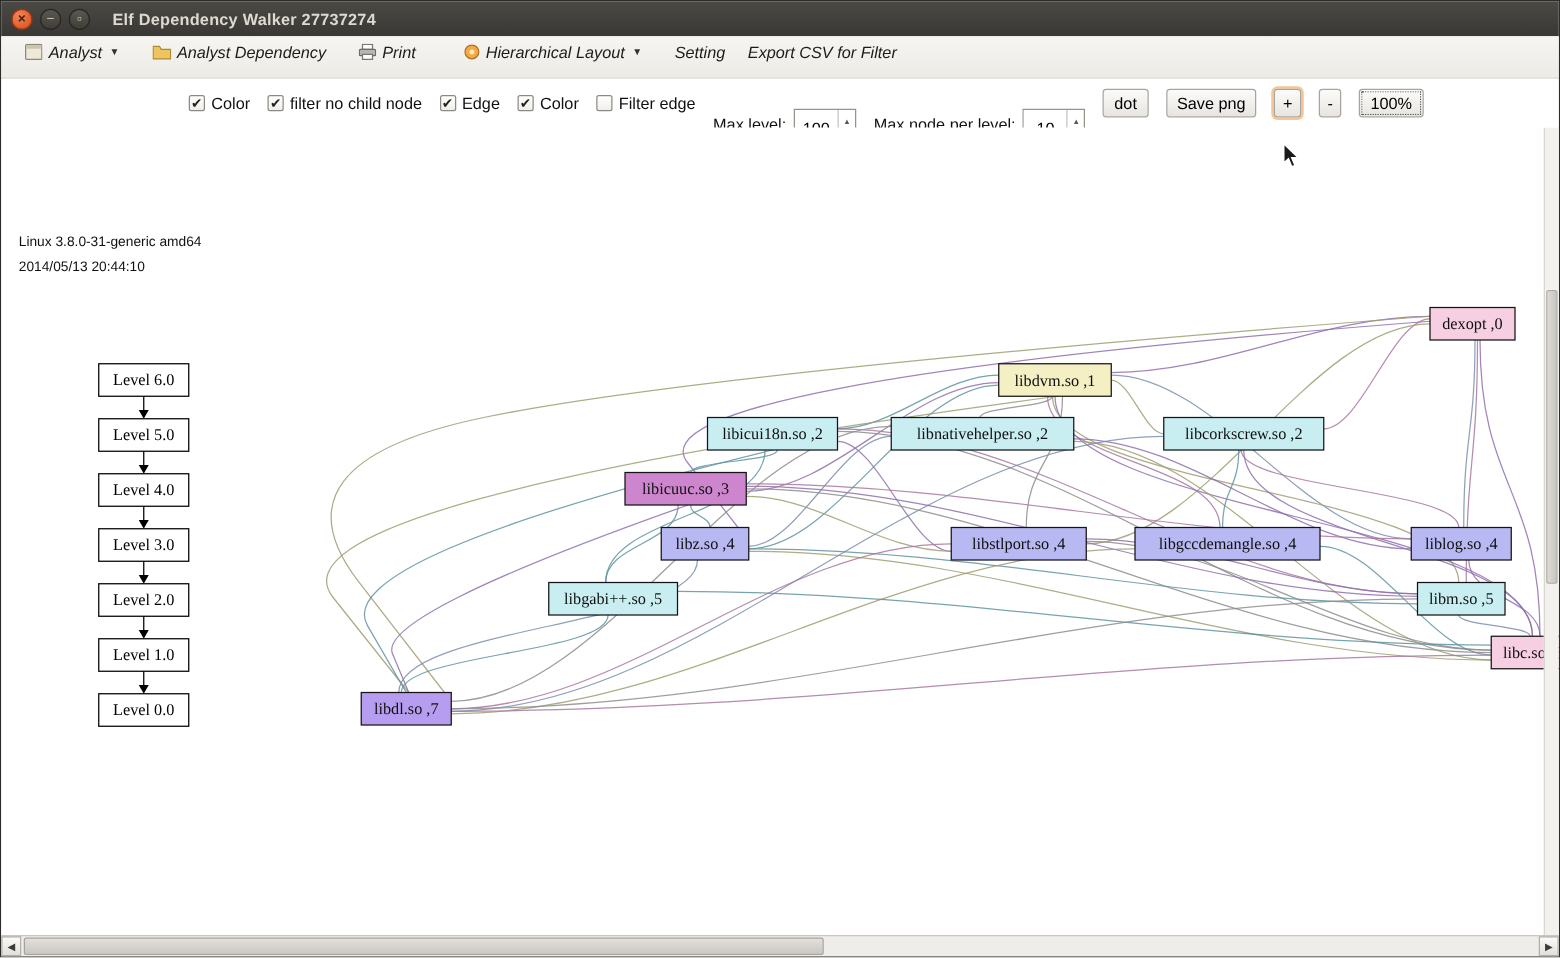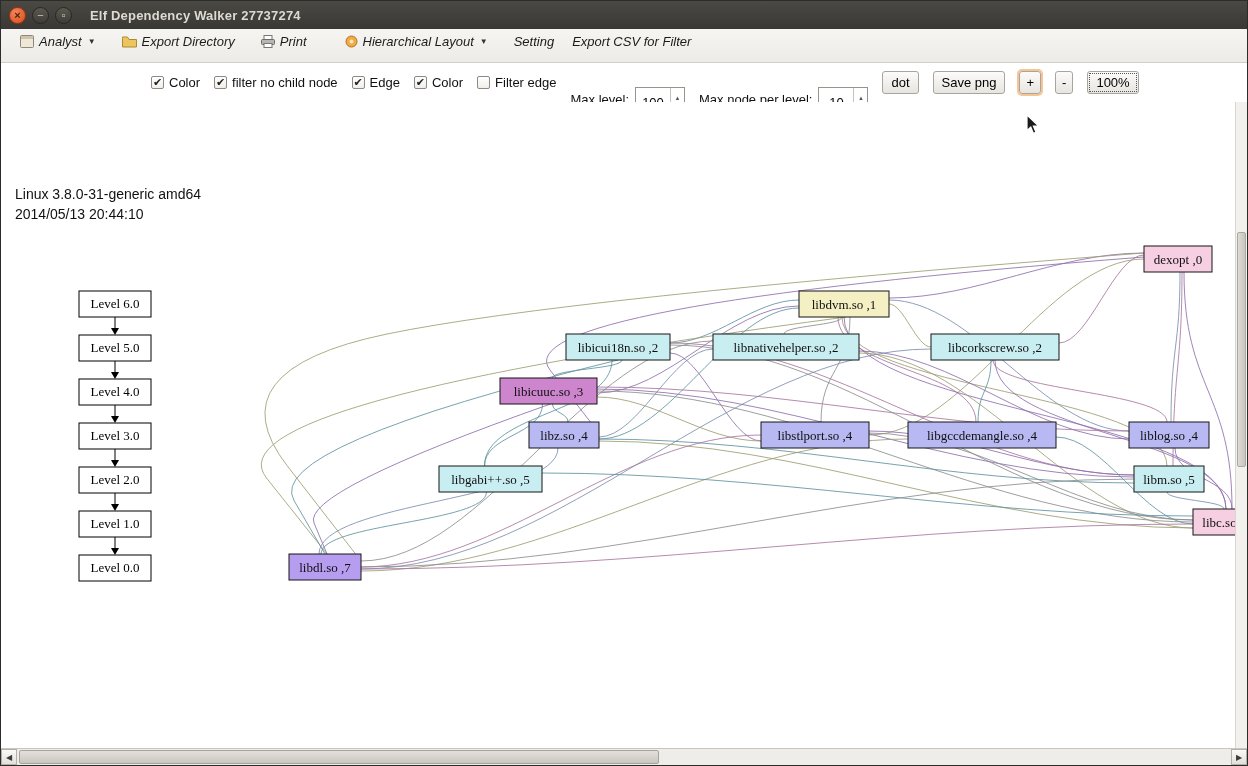--- a/index.html
+++ b/index.html
@@ -38,21 +38,21 @@
   .spin { display:flex; align-items:stretch; border:1px solid #96938d; background:#fff; height:31px; box-sizing:border-box; margin-left:-8px;margin-top:39px; }
   .spin input { border:none; outline:none; width:34px; text-align:center; font-size:13px; font-family:"Liberation Sans",sans-serif; padding:0; }
   .spin .arrows { display:flex; flex-direction:column; justify-content:center; border-left:1px solid #c6c3bd; width:13px; font-size:6px; color:#555; align-items:center; line-height:1.1; cursor:default; }
   .btn { border:1px solid #a8a59e; background:linear-gradient(#fcfbfa,#e8e5e0); border-radius:3px; padding:2px 8px; font-size:13px; height:23px; font-family:"Liberation Sans",sans-serif; cursor:default; }
   .btn-sm { padding:2px 6px; min-width:18px; }
   .btn-plus { box-shadow:0 0 0 2px rgba(243,148,58,0.55); }
   .btn-zoom { outline:1px dotted #555; outline-offset:-3px; }
 
   
   .canvas { position:relative; flex:1 1 auto; background:#ffffff; overflow:hidden; }
-  .info { position:absolute; left:14px; top:82px; font-size:14px; color:#111; line-height:20px; z-index:5; }
+  .info { position:absolute; left:14px; top:82px; font-size:11px; color:#111; line-height:20px; z-index:5; }
   .graph-svg { position:absolute; left:0; top:0; }
 
   .vscroll { position:absolute; right:0; top:0; bottom:0; width:11px; background:#f3f1ee; border-left:1px solid #d9d6d0; z-index:6; }
   .vthumb { position:absolute; left:1px; right:1px; top:130px; height:235px; background:linear-gradient(90deg,#dedbd6,#c8c5bf); border:1px solid #acA9a3; border-radius:2px; box-sizing:border-box; }
 
   
   .hscroll { height:16px; flex:0 0 16px; background:#efede9; border-top:1px solid #c9c6c0; display:flex; align-items:stretch; }
   .harrow { width:16px; display:flex; align-items:center; justify-content:center; font-size:8px; color:#3e3c38; border:1px solid #b3b0aa; background:linear-gradient(#fafaf9,#e3e0db); box-sizing:border-box; cursor:default; }
   .htrack { flex:1; position:relative; }
   .hthumb { position:absolute; left:2px; top:1px; bottom:1px; width:640px; background:linear-gradient(#e3e0db,#cac7c1); border:1px solid #a6a39d; border-radius:2px; box-sizing:border-box; }
@@ -82,21 +82,21 @@
       <span>Analyst</span>
       <span class="caret">▼</span>
     </div>
     <div class="tool-gap-sm"></div>
     <div class="tool">
       <span>
         <svg width="15" height="12" viewBox="0 0 15 12">
             <path d="M0.5 2.5 L0.5 11 L14.5 11 L14.5 3.5 L7 3.5 L5.5 1 L0.5 1 Z" fill="#eec45f" stroke="#ad8a31"></path>
           </svg>
       </span>
-      <span>Export Directory</span>
+      <span>Analyst Dependency</span>
     </div>
     <div class="tool-gap-sm"></div>
     <div class="tool">
       <span>
         <svg width="14" height="13" viewBox="0 0 14 13">
             <rect x="3" y="0.5" width="8" height="4" fill="#fff" stroke="#777"></rect>
             <rect x="0.5" y="4.5" width="13" height="5" rx="1" fill="#b9b6b0" stroke="#6e6b66"></rect>
             <rect x="3" y="8.5" width="8" height="4" fill="#fff" stroke="#777"></rect>
           </svg>
       </span>

